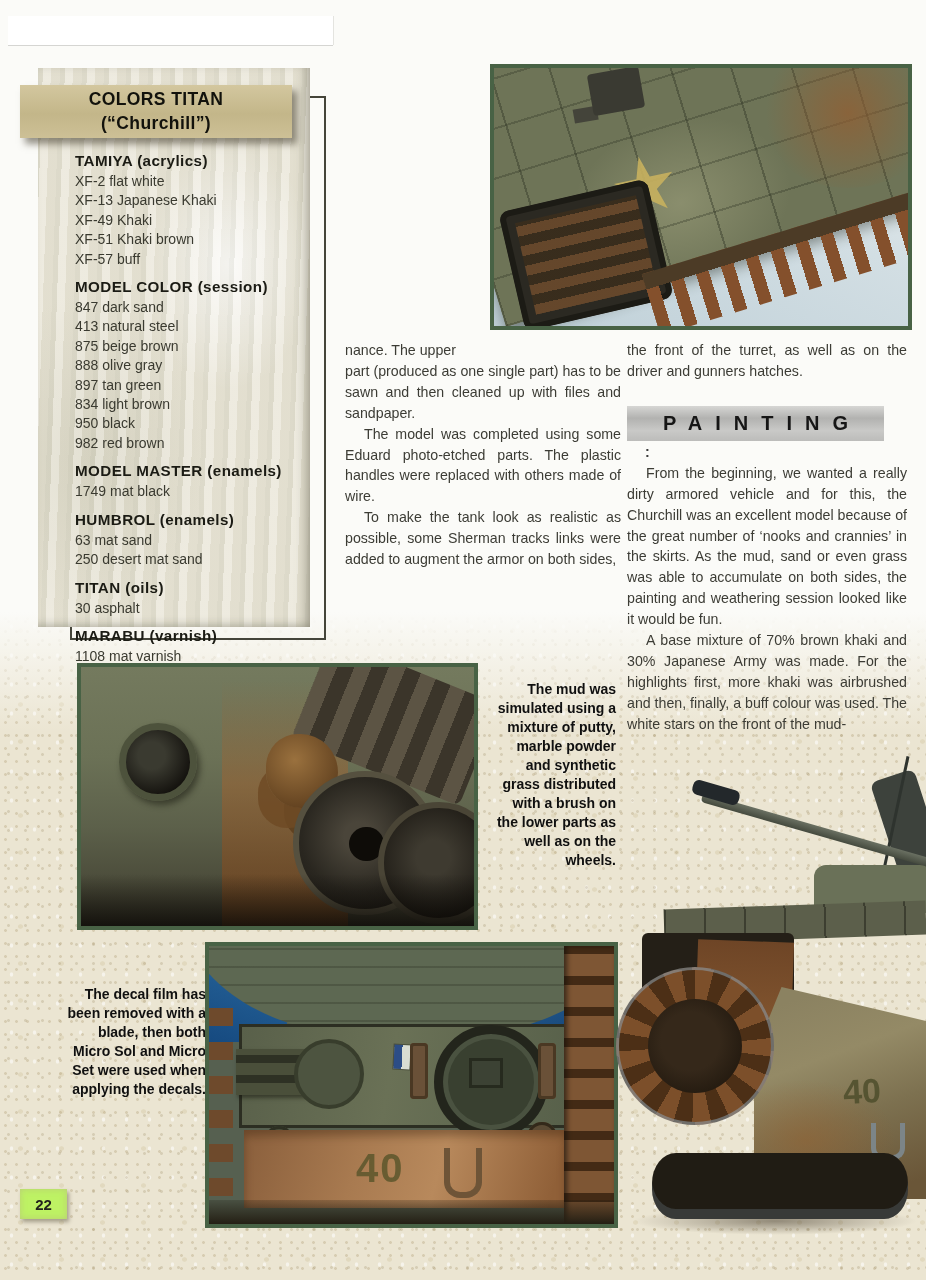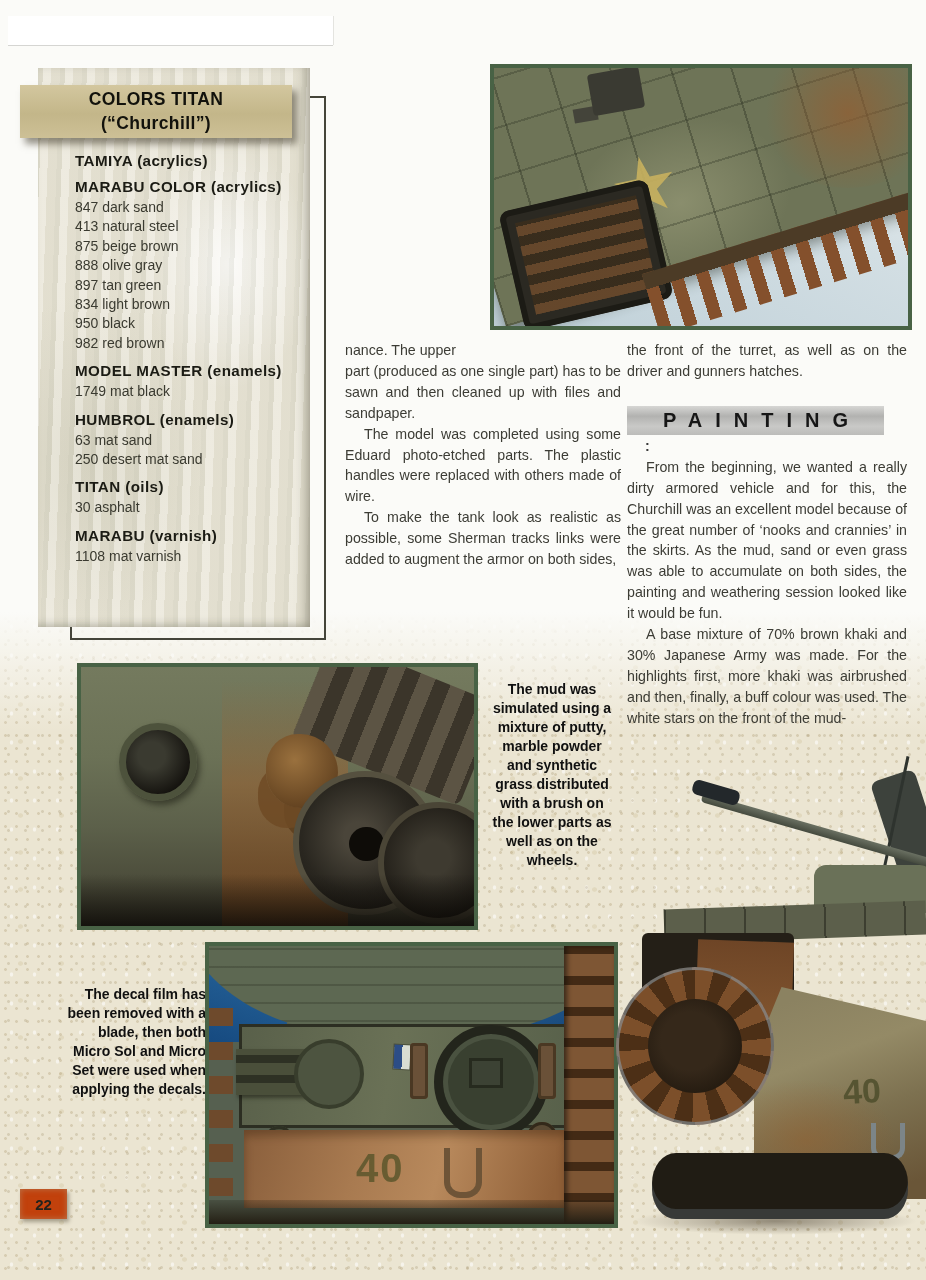--- a/index.html
+++ b/index.html
@@ -30,29 +30,29 @@
     background:linear-gradient(180deg,#d3c79f 0%,#c3b689 55%,#cdc096 100%);
     box-shadow:5px 6px 7px rgba(66,60,44,.55);
     display:flex;flex-direction:column;align-items:center;justify-content:center;
     font-weight:bold;font-size:17.5px;line-height:1.32;color:#12120c;letter-spacing:.4px;text-align:center;}
   .chart-list{position:absolute;left:58px;top:143px;width:230px;margin-left:17px;}
   .chart-list h3{margin:9px 0 3px;font-size:15.2px;font-weight:bold;color:#1b1b14;letter-spacing:.4px;}
   .chart-list ul{margin:0;padding:0;list-style:none;font-size:14px;line-height:19.4px;color:#3a3a30;}
   
   .cap{position:absolute;font-weight:bold;font-size:14px;line-height:19px;color:#101010;}
   .cap-stars{left:343px;top:66px;width:138px;text-align:right;}
-  .cap-mud{left:488px;top:680px;width:128px;text-align:center;}
+  .cap-mud{left:488px;top:680px;width:128px;text-align:right;}
   .cap-decals{left:58px;top:985px;width:148px;text-align:right;}
   
   .col{position:absolute;font-size:14.2px;line-height:20.9px;text-align:justify;color:#3c3c35;}
   .col p{margin:0;}
   .col p.ind{text-indent:19px;}
   .col-left{left:345px;top:340px;width:276px;}
   .col-right{left:627px;top:340px;width:280px;}
-  .painting-bar{margin:24px 0 0;width:257px;height:29px;
+  .painting-bar{margin:24px 0 0;width:257px;height:35px;
     background:linear-gradient(180deg,#d6d6d4 0%,#b2b2b0 35%,#c9c9c7 70%,#bcbcba 100%);
     display:flex;align-items:center;justify-content:center;
     font-weight:bold;font-size:20px;letter-spacing:13px;text-indent:13px;color:#161616;}
   .colon-line{margin:2px 0 2px 18px;font-weight:bold;color:#3a3a3a;line-height:18px;}
   
   .photo{position:absolute;border:4px solid #486245;box-sizing:border-box;overflow:hidden;background:#9aa59a;}
   .ph1{left:490px;top:64px;width:422px;height:266px;}
   .ph2{left:77px;top:663px;width:401px;height:267px;}
   .ph3{left:205px;top:942px;width:413px;height:286px;}
   .abs{position:absolute;}
@@ -153,42 +153,49 @@
     background:linear-gradient(160deg,#8b8261 10%,#948a66 35%,#7d7150 60%,#6a5638 92%);}
   .ph4-side-rust{left:0;top:30%;width:100%;height:70%;
     background:radial-gradient(120px 80px at 30% 60%,rgba(150,95,45,.5),transparent 75%);}
   .ph4-40{left:52%;top:40%;font-weight:bold;font-size:34px;color:rgba(78,78,44,.85);transform:rotate(-3deg);}
   .ph4-hook{left:68%;top:64%;width:24px;height:32px;border:5px solid #7c8588;border-top:none;border-radius:0 0 12px 12px;}
   .ph4-run{left:28px;top:258px;width:256px;height:66px;border-radius:24px/30px;background:#201c14;
     box-shadow:inset 0 -10px 0 rgba(126,149,165,.25);}
   .ph4-shadow{left:8px;top:312px;width:286px;height:28px;
     background:radial-gradient(ellipse at center,rgba(58,48,32,.5),transparent 70%);}
   
-  .pagenum{position:absolute;left:20px;top:1189px;width:47px;height:30px;background:#c2410c;
+  .pagenum{position:absolute;left:20px;top:1189px;width:47px;height:30px;background:#bef264;
     box-shadow:2px 3px 4px rgba(80,70,50,.45),inset 0 0 6px rgba(180,170,140,.5);
     display:flex;align-items:center;justify-content:center;font-weight:bold;font-size:15px;color:#22221c;}
 </style>
 </head>
 <body>
 
 <div class="page">
 
   <div class="parchment"></div>
 
   <div class="topbox"></div>
 
   <div class="offset-frame"></div>
   <div class="chart-box"></div>
   <div class="chart-band">
     <span>COLORS TITAN</span>
     <span>(“Churchill”)</span>
   </div>
   <div class="chart-list">
       <h3>TAMIYA (acrylics)</h3>
-      <h3>MARABU COLOR (acrylics)</h3>
+      <ul>
+        <li>XF-2 flat white</li>
+        <li>XF-13 Japanese Khaki</li>
+        <li>XF-49 Khaki</li>
+        <li>XF-51 Khaki brown</li>
+        <li>XF-57 buff</li>
+      </ul>
+      <h3>MODEL COLOR (session)</h3>
       <ul>
         <li>847 dark sand</li>
         <li>413 natural steel</li>
         <li>875 beige brown</li>
         <li>888 olive gray</li>
         <li>897 tan green</li>
         <li>834 light brown</li>
         <li>950 black</li>
         <li>982 red brown</li>
       </ul>

